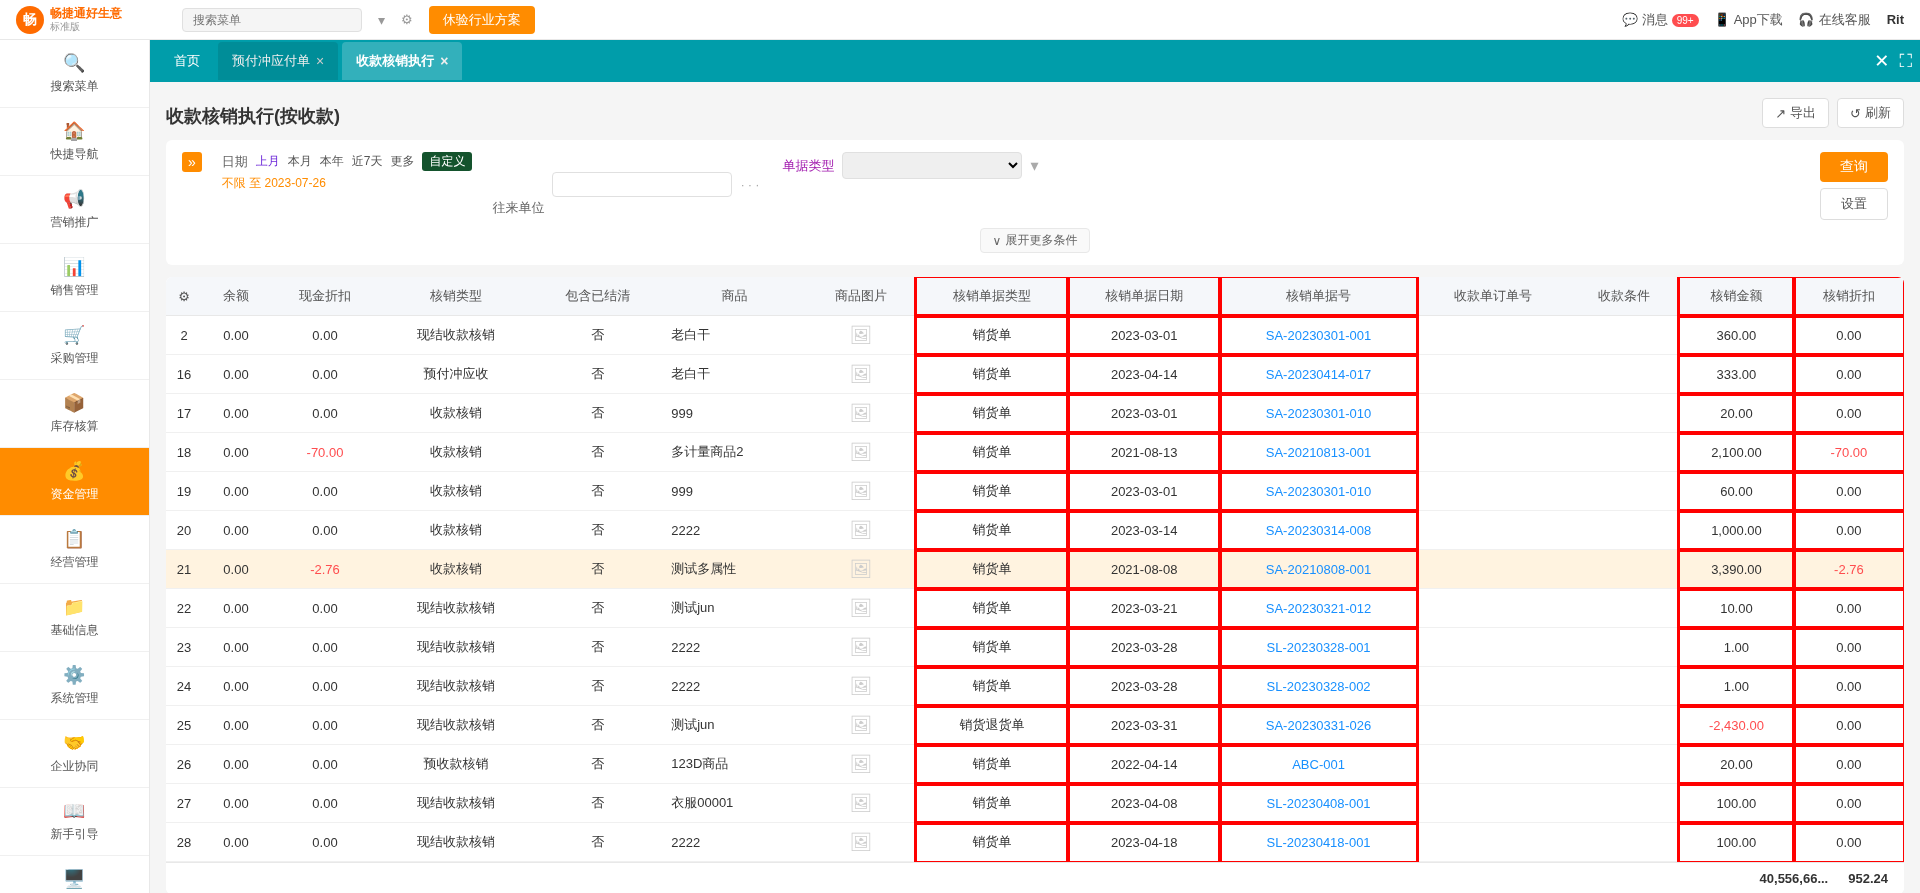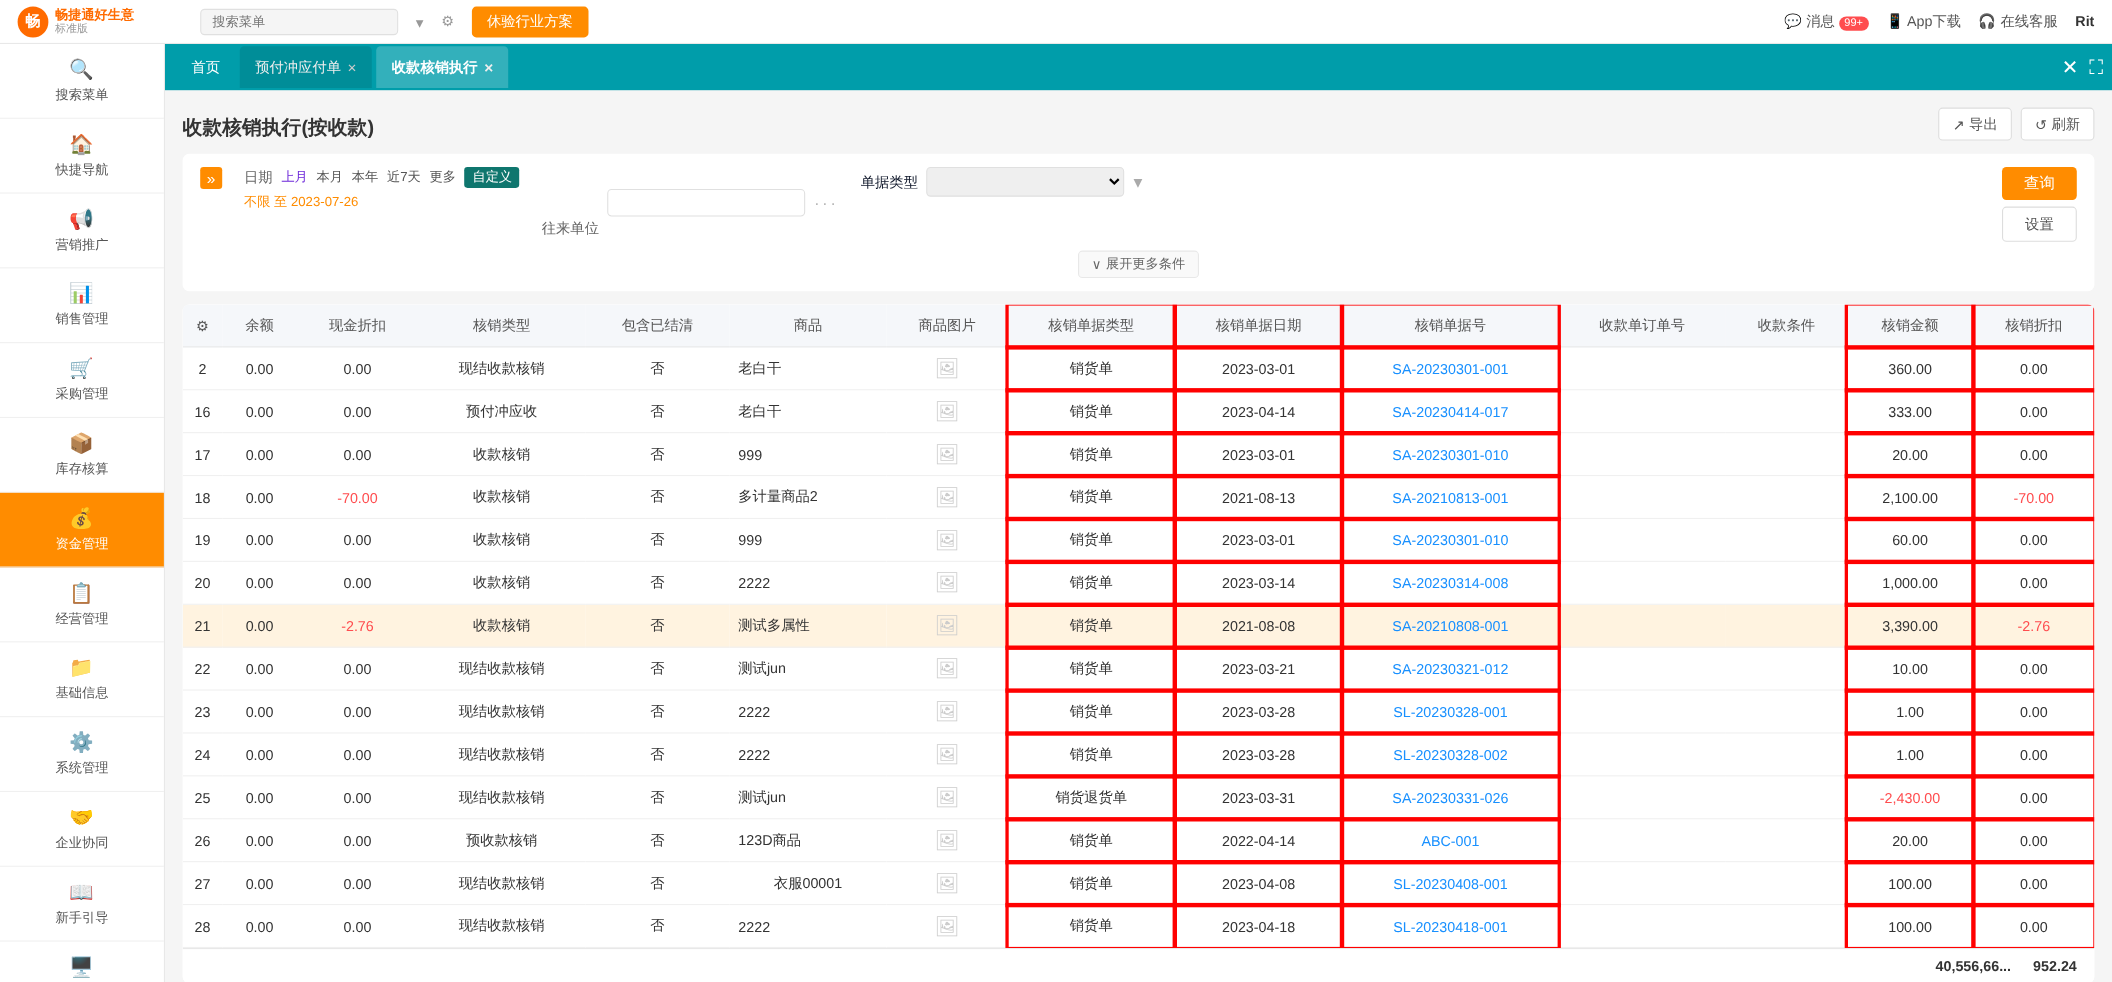--- a/index.html
+++ b/index.html
@@ -186,31 +186,31 @@
             <span style="background:#ff8c00;color:white;border-radius:3px;padding:2px 6px;cursor:pointer;font-size:14px;">»</span>
           </div>
           <div style="display:flex;align-items:flex-start;flex-direction:column;gap:4px;">
             <div style="display:flex;align-items:center;gap:8px;">
               <span style="color:#666;font-size:13px;">日期</span>
               <span style="color:#6d28d9;font-size:12px;cursor:pointer;">上月</span>
               <span style="color:#555;font-size:12px;cursor:pointer;">本月</span>
               <span style="color:#555;font-size:12px;cursor:pointer;">本年</span>
               <span style="color:#555;font-size:12px;cursor:pointer;">近7天</span>
               <span style="color:#555;font-size:12px;cursor:pointer;">更多</span>
-              <button style="background:#0f766e;color:white;border:none;border-radius:3px;padding:1px 7px;font-size:12px;cursor:pointer;">自定义</button>
+              <button style="background:#14532d;color:white;border:none;border-radius:3px;padding:1px 7px;font-size:12px;cursor:pointer;">自定义</button>
             </div>
             <div style="color:#ff8c00;font-size:12px;">不限 至 2023-07-26</div>
           </div>
           <div style="display:flex;align-items:center;gap:8px;">
             <span style="color:#666;font-size:13px;margin-top:47px;">往来单位</span>
             <input type="text" style="border: 1px solid rgb(224, 224, 224); border-radius: 4px; padding: 4px 8px; font-size: 13px; width: 180px;" placeholder="">
             <span style="color:#aaa;letter-spacing:3px;">···</span>
           </div>
           <div style="display:flex;align-items:center;gap:8px;">
-            <span style="color:#0f172a;font-size:13px;">单据类型</span>
+            <span style="color:#a21caf;font-size:13px;">单据类型</span>
             <select style="border:1px solid #e0e0e0;border-radius:4px;padding:4px 8px;font-size:13px;width:180px;">
               <option value=""></option>
             </select>
             <span style="color:#aaa;font-size:16px;">▾</span>
           </div>
           <div style="margin-left:auto;display:flex;flex-direction:column;gap:6px;">
             <button class="btn-search">查询</button>
             <button class="btn-settings">设置</button>
           </div>
         </div>
@@ -435,21 +435,21 @@
                   <td></td>
                   <td style="outline:3px solid red;outline-offset:-1px;">20.00</td>
                   <td style="outline:3px solid red;outline-offset:-1px;">0.00</td>
                 </tr>
                 <tr>
                   <td>27</td>
                   <td>0.00</td>
                   <td>0.00</td>
                   <td>现结收款核销</td>
                   <td>否</td>
-                  <td style="text-align:center;">衣服00001</td>
+                  <td style="text-align:left;">衣服00001</td>
                   <td><span style="font-size:18px;color:#ccc;">🖼</span></td>
                   <td style="outline:3px solid red;outline-offset:-1px;">销货单</td>
                   <td style="outline:3px solid red;outline-offset:-1px;">2023-04-08</td>
                   <td style="outline:3px solid red;outline-offset:-1px;"><a class="link-text" href="#">SL-20230408-001</a></td>
                   <td></td>
                   <td></td>
                   <td style="outline:3px solid red;outline-offset:-1px;">100.00</td>
                   <td style="outline:3px solid red;outline-offset:-1px;">0.00</td>
                 </tr>
                 <tr>

